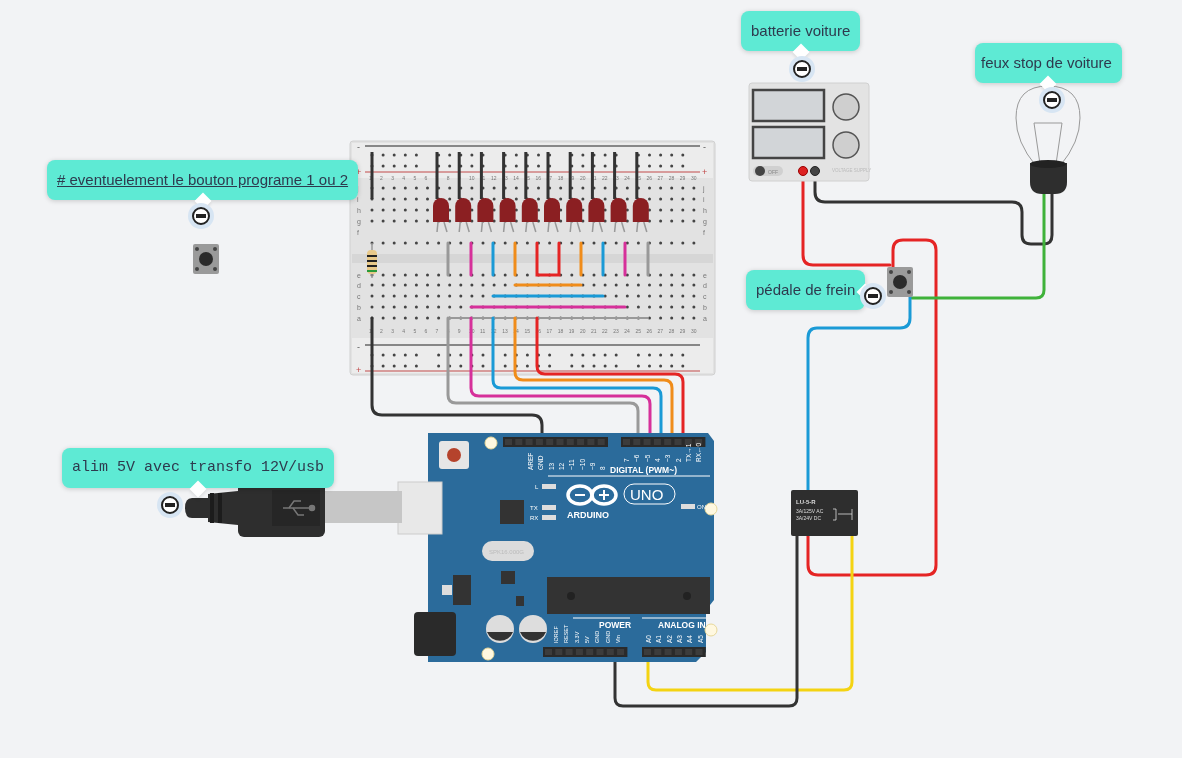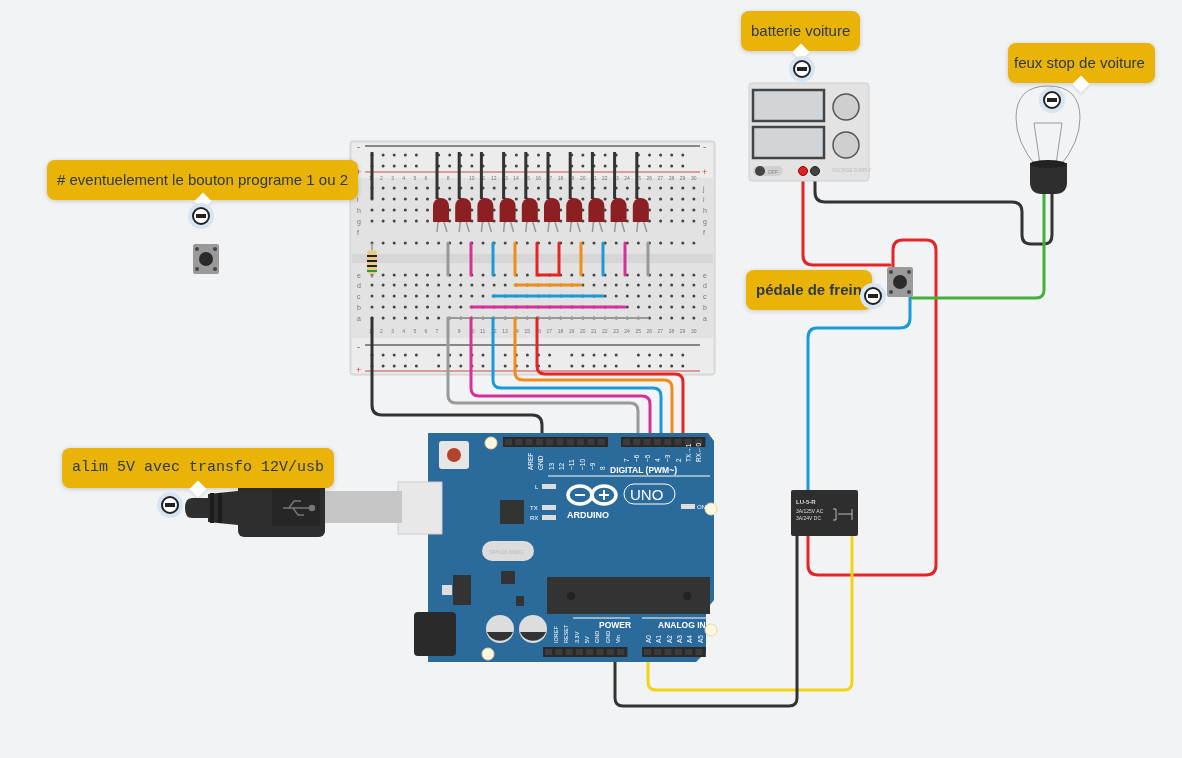--- a/index.html
+++ b/index.html
@@ -1,18 +1,18 @@
 <!DOCTYPE html>
 <html><head>
 <meta charset="utf-8">
 <style>
   html,body{margin:0;padding:0;}
   body{width:1182px;height:758px;background:#f2f3f5;position:relative;overflow:hidden;font-family:"Liberation Sans",sans-serif;}
   #canvas{position:absolute;left:0;top:0;width:1182px;height:758px;}
-  .note{position:absolute;background:#eab308;border-radius:8px;box-shadow:0 1px 5px rgba(0,0,0,0.18);padding:0 10px;height:40px;line-height:40px;font-size:15px;color:#2e3a4e;white-space:nowrap;}
+  .note{position:absolute;background:#5eead4;border-radius:8px;box-shadow:0 1px 5px rgba(0,0,0,0.18);padding:0 10px;height:40px;line-height:40px;font-size:15px;color:#2e3a4e;white-space:nowrap;}
   .note:after{content:"";position:absolute;bottom:-7px;width:12px;height:12px;background:#fff;transform:rotate(45deg);box-shadow:2px 2px 3px rgba(0,0,0,0.08);}
   .note.tail-c:after{left:calc(50% - 6px);}
   .note.tail-r:after{right:-6px;bottom:12px;}
   .pin{position:absolute;width:26px;height:26px;border-radius:50%;background:#d7e5f3;}
   .pin .inner{position:absolute;left:4px;top:4px;width:14px;height:14px;border:2px solid #222;border-radius:50%;background:#fff;}
   .pin .inner:after{content:"";position:absolute;left:2px;top:5px;width:10px;height:4px;background:#222;}
   .lbl{font-family:"Liberation Sans",sans-serif;}
 </style>
 </head>
 <body>
@@ -805,31 +805,31 @@
     <line x1="838" y1="514" x2="852" y2="514" stroke="#ddd" stroke-width="0.8"></line>
     <line x1="852" y1="509" x2="852" y2="520" stroke="#ddd" stroke-width="0.8"></line>
   </g>
 </svg>
 
 <div class="note tail-c" style="left:741px;top:11px;"><span>batterie voiture</span></div>
 <div class="pin" style="left:789px;top:56px;">
     <div class="inner"></div>
   </div>
 
-<div class="note tail-c" style="left:1008px;top:43px;padding-left:6px;"><span>feux stop de voiture</span></div>
+<div class="note tail-c" style="left:975px;top:43px;padding-left:6px;"><span>feux stop de voiture</span></div>
 <div class="pin" style="left:1039px;top:87px;">
     <div class="inner"></div>
   </div>
 
-<div class="note tail-c" style="left:47px;top:160px;"><span># eventuelement le bouton programe 1 ou 2</span></div>
+<div class="note tail-c" style="left:47px;top:160px;text-decoration:underline;"><span># eventuelement le bouton programe 1 ou 2</span></div>
 <div class="pin" style="left:188px;top:203px;">
     <div class="inner"></div>
   </div>
 
-<div class="note tail-r" style="left:746px;top:270px;font-weight:bold;"><span>pédale de frein</span></div>
+<div class="note tail-r" style="left:746px;top:270px;"><span>pédale de frein</span></div>
 <div class="pin" style="left:860px;top:283px;">
     <div class="inner"></div>
   </div>
 
 <div class="note tail-c" style="left:62px;top:448px;font-family:Liberation Mono, monospace;"><span>alim 5V avec transfo 12V/usb</span></div>
 <div class="pin" style="left:157px;top:492px;">
     <div class="inner"></div>
   </div>
 
 </body></html>

